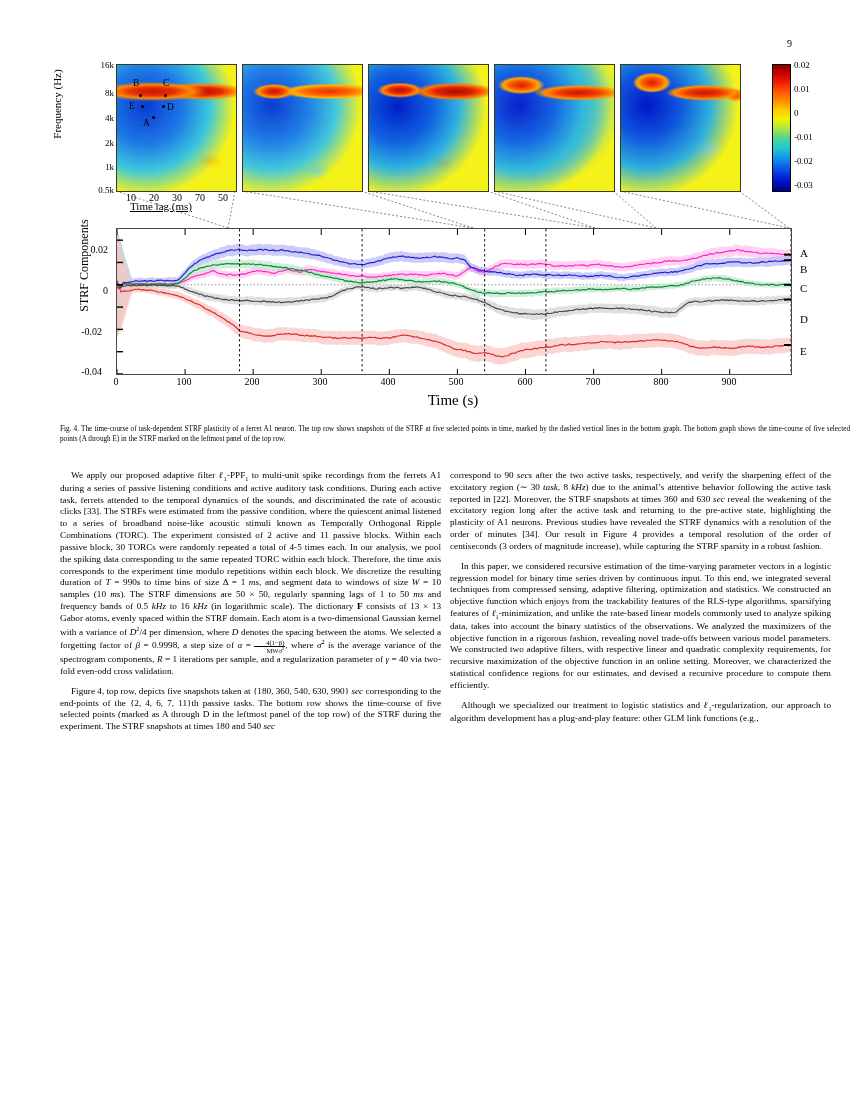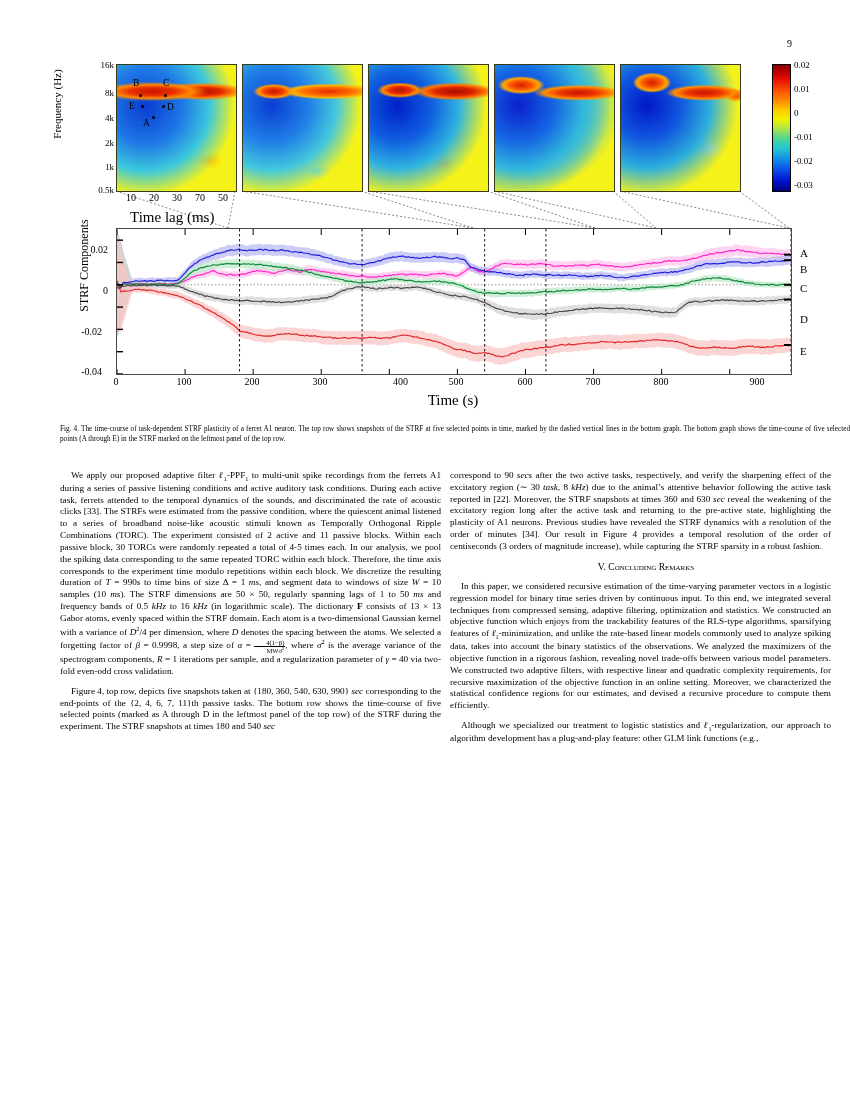--- a/index.html
+++ b/index.html
@@ -36,21 +36,21 @@
 
   
   .strf-yaxis { position:absolute; left:-2px; top:0; width:60px; height:140px; }
   .strf-ytick { position:absolute; right:4px; font-size:9px; text-align:right; white-space:nowrap; }
   .strf-ylabel {
     position:absolute; left:-36px; top:40px;
     transform:rotate(-90deg); transform-origin:center;
     font-size:11px; white-space:nowrap;
   }
   .strf-xtick { position:absolute; top:134px; font-size:10px; }
-  .strf-xlabel { position:absolute; top:151px; font-size:15px; }
+  .strf-xlabel { position:absolute; top:142px; font-size:11px;text-decoration:underline; }
 
   
   .cbar { position:absolute; left:712px; top:6px; width:17px; height:126px; border:1px solid #000; }
   .cbar-grad { position:absolute; left:0; top:0; width:100%; height:100%; }
   .cbar-tick { position:absolute; left:734px; font-size:9px; white-space:nowrap; }
 
   
   .connectors { position:absolute; left:0; top:0; width:790px; height:230px; pointer-events:none; }
 
   
@@ -293,26 +293,26 @@
             <line x1="0" y1="100.38461538461539" x2="6" y2="100.38461538461539" stroke="#000" stroke-width="1.4"></line>
             <line x1="0" y1="122.69230769230768" x2="6" y2="122.69230769230768" stroke="#000" stroke-width="1.4"></line>
             <line x1="0" y1="145" x2="6" y2="145" stroke="#000" stroke-width="1.4"></line>
           </svg>
       </div>
 
       <div class="bg-xtick" style="left:36px;">0</div>
       <div class="bg-xtick" style="left:104px;">100</div>
       <div class="bg-xtick" style="left:172px;">200</div>
       <div class="bg-xtick" style="left:240px;">300</div>
-      <div class="bg-xtick" style="left:308px;text-align:right;">400</div>
+      <div class="bg-xtick" style="left:308px;">400</div>
       <div class="bg-xtick" style="left:376px;">500</div>
       <div class="bg-xtick" style="left:445px;">600</div>
       <div class="bg-xtick" style="left:513px;">700</div>
       <div class="bg-xtick" style="left:581px;">800</div>
-      <div class="bg-xtick" style="left:677px;">900</div>
+      <div class="bg-xtick" style="left:649px;">900</div>
 
       <div class="bg-xlabel" style="left:333px;">Time (s)</div>
 
       <div class="trace-label" style="left:740px; top:19px;">A</div>
       <div class="trace-label" style="left:740px; top:35px;">B</div>
       <div class="trace-label" style="left:740px; top:54px;">C</div>
       <div class="trace-label" style="left:740px; top:85px;">D</div>
       <div class="trace-label" style="left:740px; top:117px;">E</div>
     </div>
   </div>
@@ -351,21 +351,20 @@
   <div class="col right">
     <p class="noindent">correspond to 90 <span class="mathit">secs</span> after the two active tasks,
     respectively, and verify the sharpening effect of the excitatory region (∼ 30 <span class="mathit">task</span>, 8
     <span class="mathit">kHz</span>) due to the animal’s attentive behavior following the active task reported in [22].
     Moreover, the STRF snapshots at times 360 and 630 <span class="mathit">sec</span> reveal the weakening of the
     excitatory region long after the active task and returning to the pre-active state, highlighting the plasticity of A1
     neurons. Previous studies have revealed the STRF dynamics with a resolution of the order of minutes [34]. Our result
     in Figure 4 provides a temporal resolution of the order of centiseconds (3 orders of magnitude increase), while
     capturing the STRF sparsity in a robust fashion.</p>
 
-    <p class="sechead">V.  Concluding Remarks</p>
 
     <p>In this paper, we considered recursive estimation of the time-varying parameter
     vectors in a logistic regression model for binary time series driven by continuous input. To this end, we integrated
     several techniques from compressed sensing, adaptive filtering, optimization and statistics. We constructed an
     objective function which enjoys from the trackability features of the RLS-type algorithms, sparsifying features of
     <span class="mathit">ℓ</span><sub>1</sub>-minimization, and unlike the rate-based linear models commonly used to
     analyze spiking data, takes into account the binary statistics of the observations. We analyzed the maximizers of the
     objective function in a rigorous fashion, revealing novel trade-offs between various model parameters. We constructed
     two adaptive filters, with respective linear and quadratic complexity requirements, for recursive maximization of the
     objective function in an online setting. Moreover, we characterized the statistical confidence regions for our

